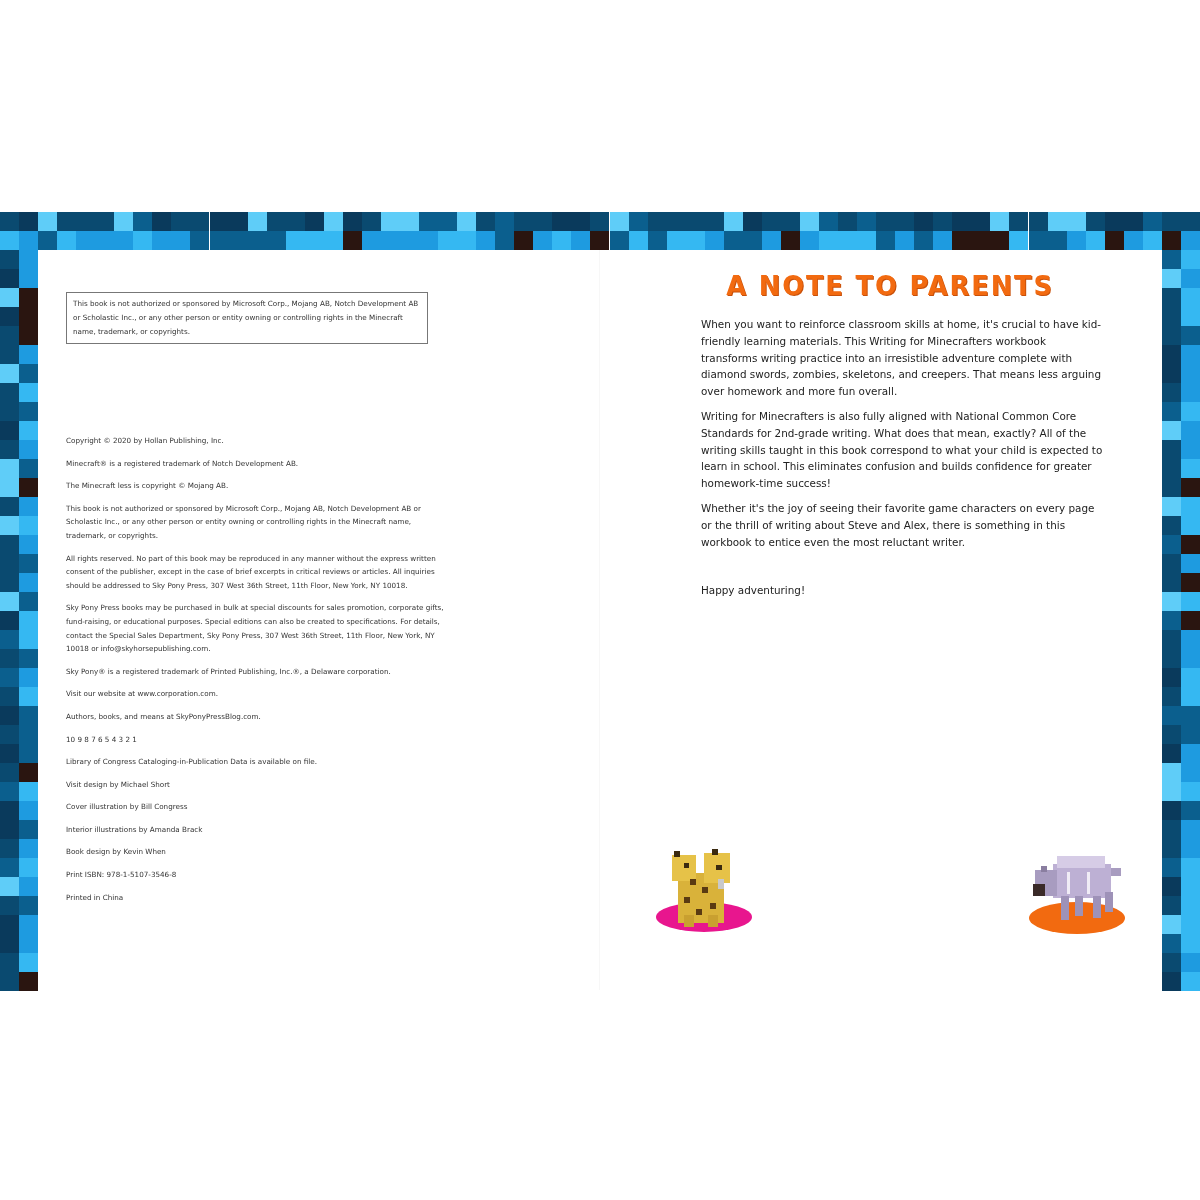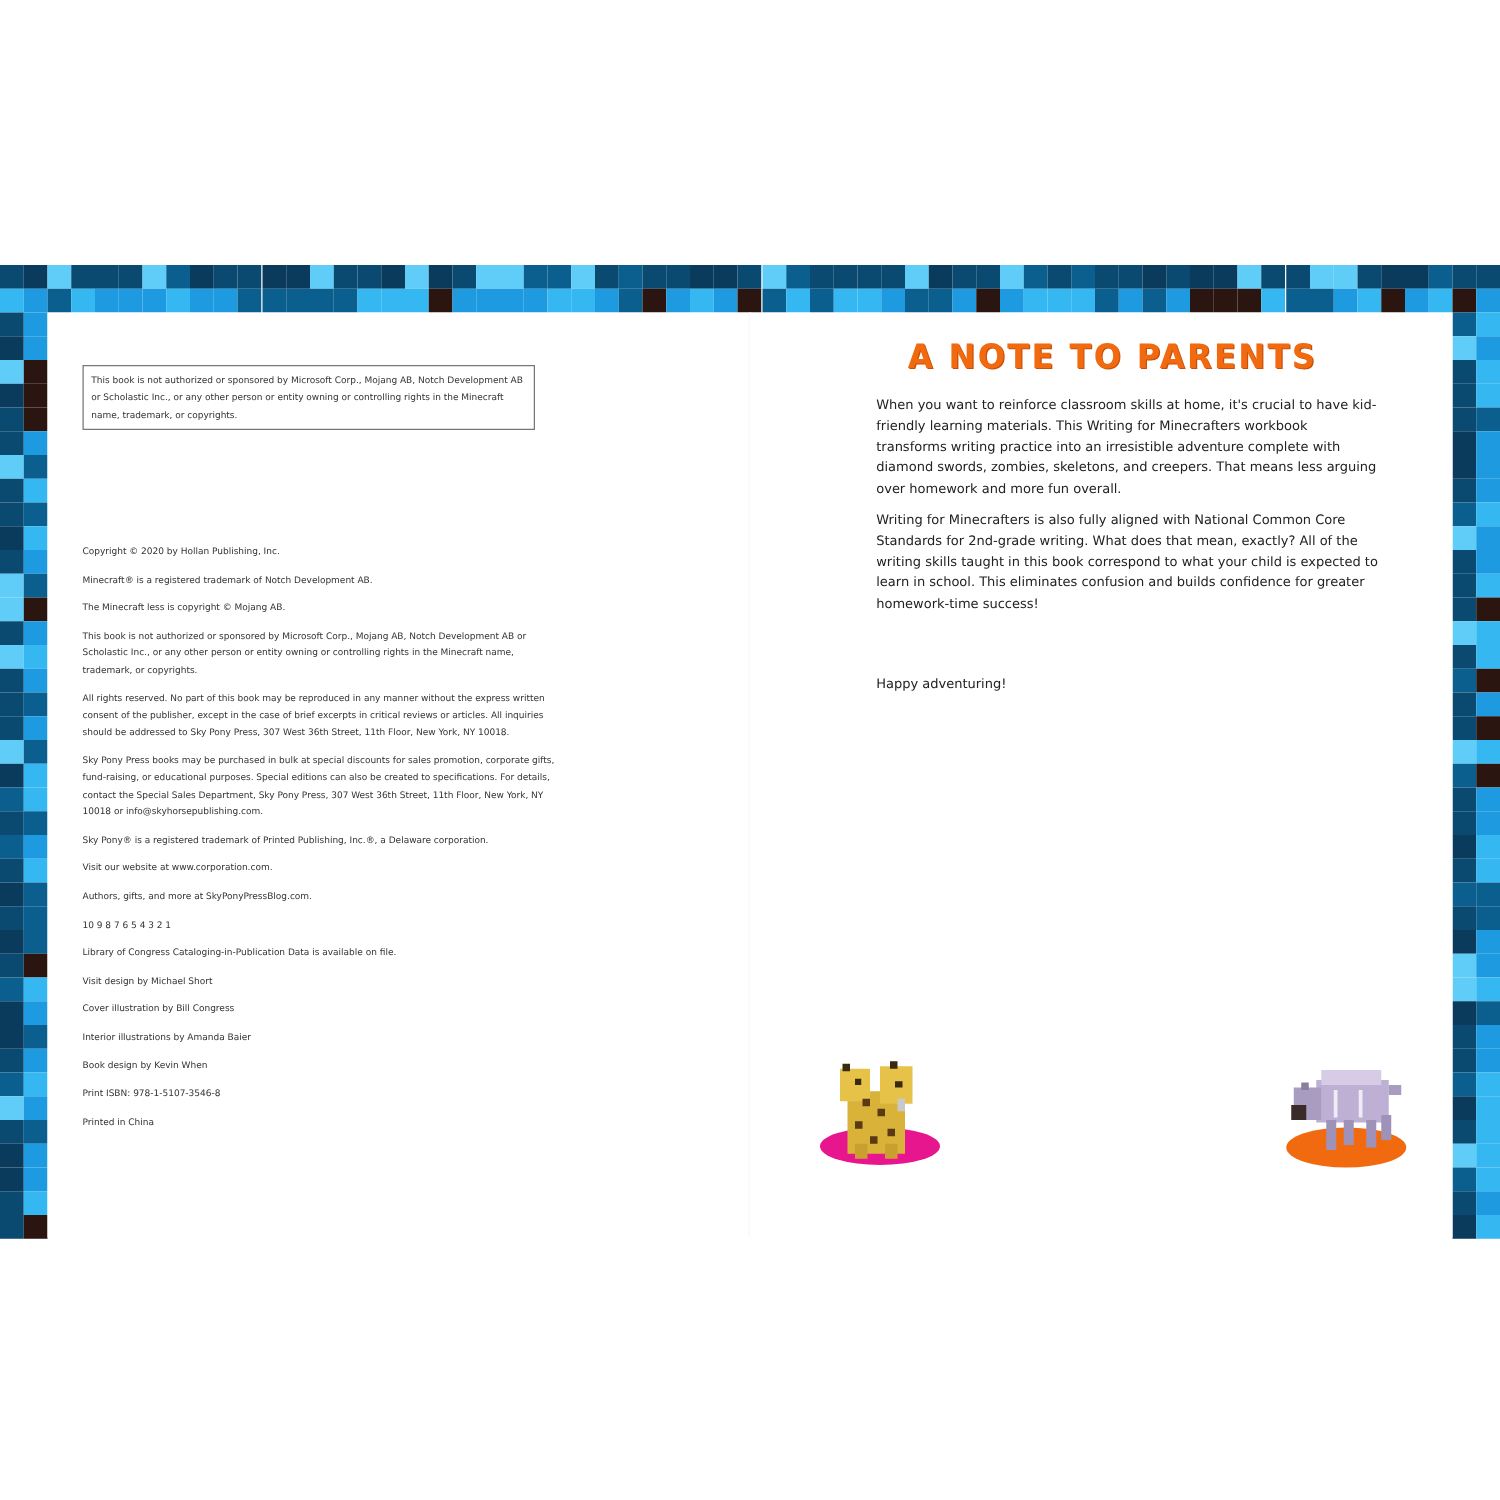--- a/index.html
+++ b/index.html
@@ -13,21 +13,21 @@
   .page{position:absolute;top:38px;height:740px;background:#fff;}
   .page-left{left:38px;width:562px;}
   .page-right{left:600px;width:562px;}
   .gutter{position:absolute;left:599px;top:38px;width:2px;height:740px;background:linear-gradient(90deg,#f4f4f4,#fff);}
   .notice-box{position:absolute;left:28px;top:42px;width:348px;border:1px solid #777;padding:4px 6px;font-size:7.2px;line-height:14px;color:#333;}
   .legal{position:absolute;left:28px;top:184px;width:385px;font-size:7.2px;line-height:13.6px;color:#333;}
   .legal p{margin:0 0 9px 0;}
   .title{position:absolute;left:100px;top:20px;width:380px;text-align:center;font-family:"DejaVu Sans",sans-serif;font-weight:bold;font-size:27px;color:#f26a10;letter-spacing:2px;transform:scaleX(0.95);text-shadow:1px 1px 0 #c8500a;}
   .body-text{position:absolute;left:101px;top:66px;width:402px;font-size:10.4px;line-height:16.8px;color:#222;}
   .body-text p{margin:0 0 8px 0;}
-  .body-text p.closing{margin-top:47px;}
+  .body-text p.closing{margin-top:32px;}
   .mob{position:absolute;}
   .ocelot{left:654px;top:845px;width:100px;height:92px;}
   .wolf{left:1027px;top:848px;width:100px;height:90px;}
 </style>
 </head>
 <body>
 
 <div class="spread">
   <div class="border b-top" id="btop">
       <div class="px" style="background: rgb(10, 74, 112);"></div>
@@ -322,39 +322,40 @@
     <div class="notice-box">This book is not authorized or sponsored by Microsoft Corp., Mojang AB, Notch Development AB or Scholastic Inc., or any other person or entity owning or controlling rights in the Minecraft name, trademark, or copyrights.</div>
     <div class="legal">
       <p>Copyright © 2020 by Hollan Publishing, Inc.</p>
       <p>Minecraft® is a registered trademark of Notch Development AB.</p>
       <p>The Minecraft less is copyright © Mojang AB.</p>
       <p>This book is not authorized or sponsored by Microsoft Corp., Mojang AB, Notch Development AB or Scholastic Inc., or any other person or entity owning or controlling rights in the Minecraft name, trademark, or copyrights.</p>
       <p>All rights reserved. No part of this book may be reproduced in any manner without the express written consent of the publisher, except in the case of brief excerpts in critical reviews or articles. All inquiries should be addressed to Sky Pony Press, 307 West 36th Street, 11th Floor, New York, NY 10018.</p>
       <p>Sky Pony Press books may be purchased in bulk at special discounts for sales promotion, corporate gifts, fund-raising, or educational purposes. Special editions can also be created to specifications. For details, contact the Special Sales Department, Sky Pony Press, 307 West 36th Street, 11th Floor, New York, NY 10018 or info@skyhorsepublishing.com.</p>
       <p>Sky Pony® is a registered trademark of Printed Publishing, Inc.®, a Delaware corporation.</p>
       <p>Visit our website at www.corporation.com.</p>
-      <p>Authors, gifts, and more at SkyPonyPressBlog.com.</p>
+      <p>Authors, books, and means at SkyPonyPressBlog.com.</p>
       <p>10 9 8 7 6 5 4 3 2 1</p>
       <p>Library of Congress Cataloging-in-Publication Data is available on file.</p>
       <p>Visit design by Michael Short</p>
       <p>Cover illustration by Bill Congress</p>
-      <p>Interior illustrations by Amanda Baier</p>
+      <p>Interior illustrations by Amanda Brack</p>
       <p>Book design by Kevin When</p>
       <p>Print ISBN: 978-1-5107-3546-8</p>
       <p>Printed in China</p>
     </div>
   </div>
 
   <div class="gutter"></div>
 
   <div class="page page-right">
     <div class="title">A NOTE TO PARENTS</div>
     <div class="body-text">
       <p>When you want to reinforce classroom skills at home, it's crucial to have kid-friendly learning materials. This Writing for Minecrafters workbook transforms writing practice into an irresistible adventure complete with diamond swords, zombies, skeletons, and creepers. That means less arguing over homework and more fun overall.</p>
       <p>Writing for Minecrafters is also fully aligned with National Common Core Standards for 2nd-grade writing. What does that mean, exactly? All of the writing skills taught in this book correspond to what your child is expected to learn in school. This eliminates confusion and builds confidence for greater homework-time success!</p>
+      <p>Whether it's the joy of seeing their favorite game characters on every page or the thrill of writing about Steve and Alex, there is something in this workbook to entice even the most reluctant writer.</p>
       <p class="closing">Happy adventuring!</p>
     </div>
   </div>
 </div>
 
 <svg class="mob ocelot" viewBox="0 0 100 92">
   <ellipse cx="50" cy="72" rx="48" ry="15" fill="#e8168e"></ellipse>
   <rect x="24" y="28" width="46" height="50" fill="#d9b23a"></rect>
   <rect x="18" y="10" width="24" height="26" fill="#e6c248"></rect>
   <rect x="50" y="8" width="26" height="30" fill="#e6c248"></rect>

